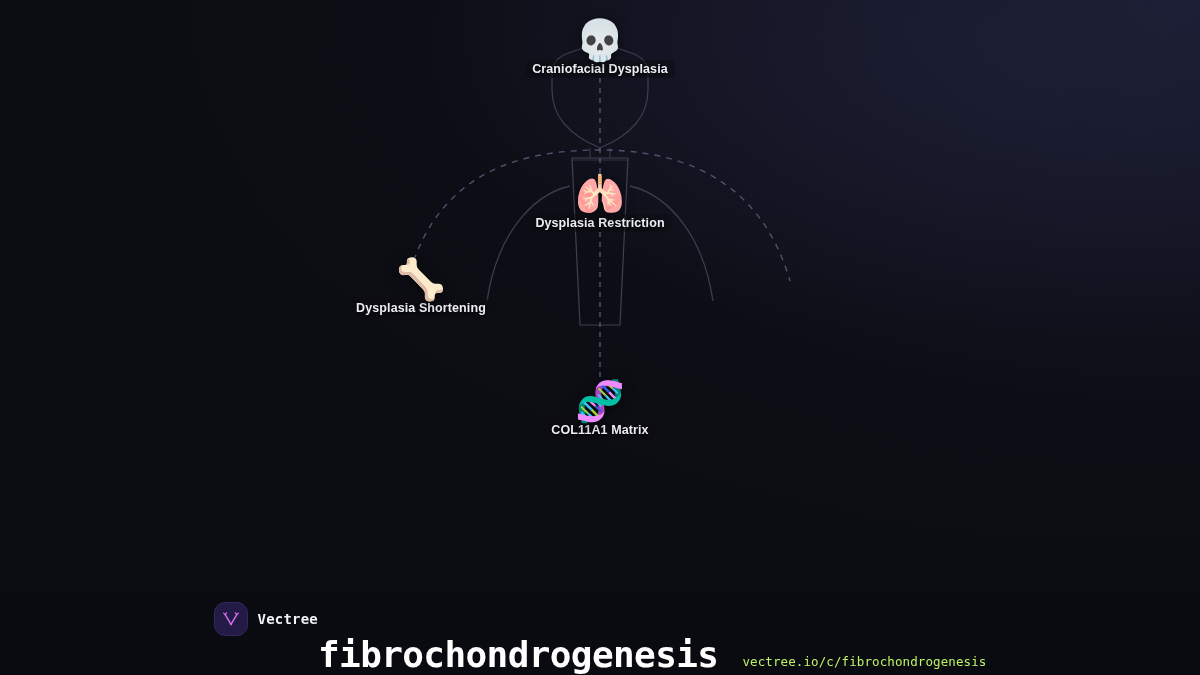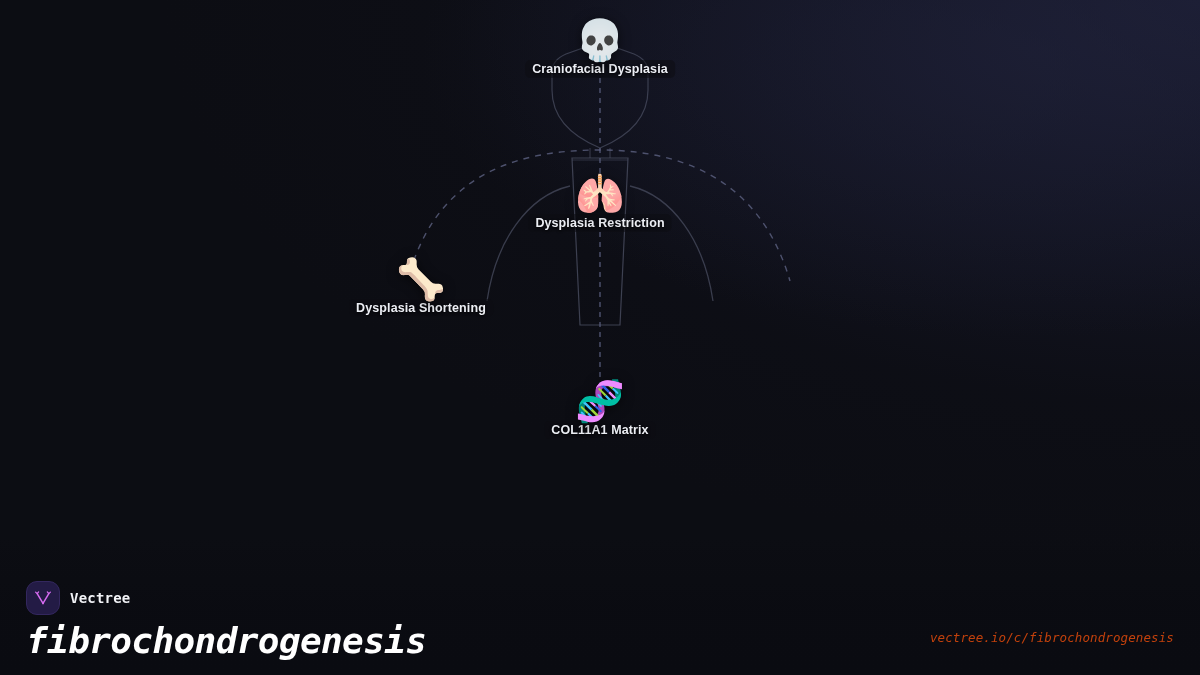--- a/index.html
+++ b/index.html
@@ -67,21 +67,20 @@
     text-shadow:0 1px 3px rgba(0,0,0,0.85);
   }
 
   
   #footer {
     position:absolute;
     left:0; right:0; bottom:0;
     height:108px;
     padding:0 26px;
     display:flex;
-    flex-direction:column;
     justify-content:center;
   }
   #brand-row {
     display:flex;
     align-items:center;
     gap:10px;
     margin-bottom:5px;
   }
   #brand-logo {
     width:34px; height:34px;
@@ -95,37 +94,36 @@
   }
   #brand-name {
     font-family:"DejaVu Sans Mono", monospace;
     font-size:14px;
     font-weight:bold;
     color:#f2f3f7;
     letter-spacing:0.2px;
   }
   #title-row {
     display:flex;
-    align-items:center;
+    align-items:flex-end;
     justify-content:space-between;
     gap:24px;
-    font-style:italic;
   }
   #page-title {
     font-family:"DejaVu Sans Mono", monospace;
     font-size:36px;
     font-weight:bold;
     color:#ffffff;
     letter-spacing:-0.6px;
     line-height:1.15;
   }
   #page-url {
     font-family:"DejaVu Sans Mono", monospace;
     font-size:12.5px;
-    color:#c2410c;
+    color:#bef264;
     letter-spacing:0.1px;
     padding-bottom:6px;
   }
 </style>
 </head>
 <body>
 
 <div id="bg-base"></div>
 <div id="bg-glow"></div>
 <div id="bg-glow-2"></div>

